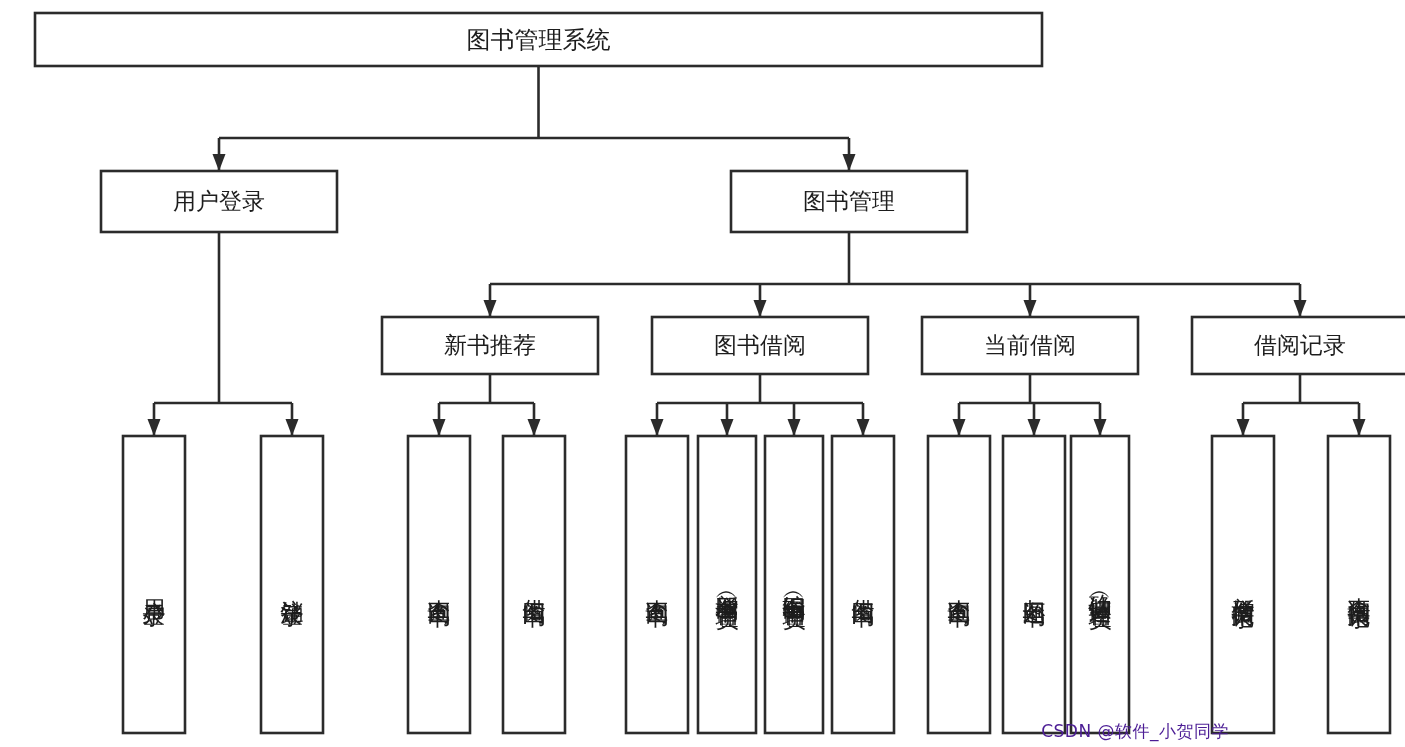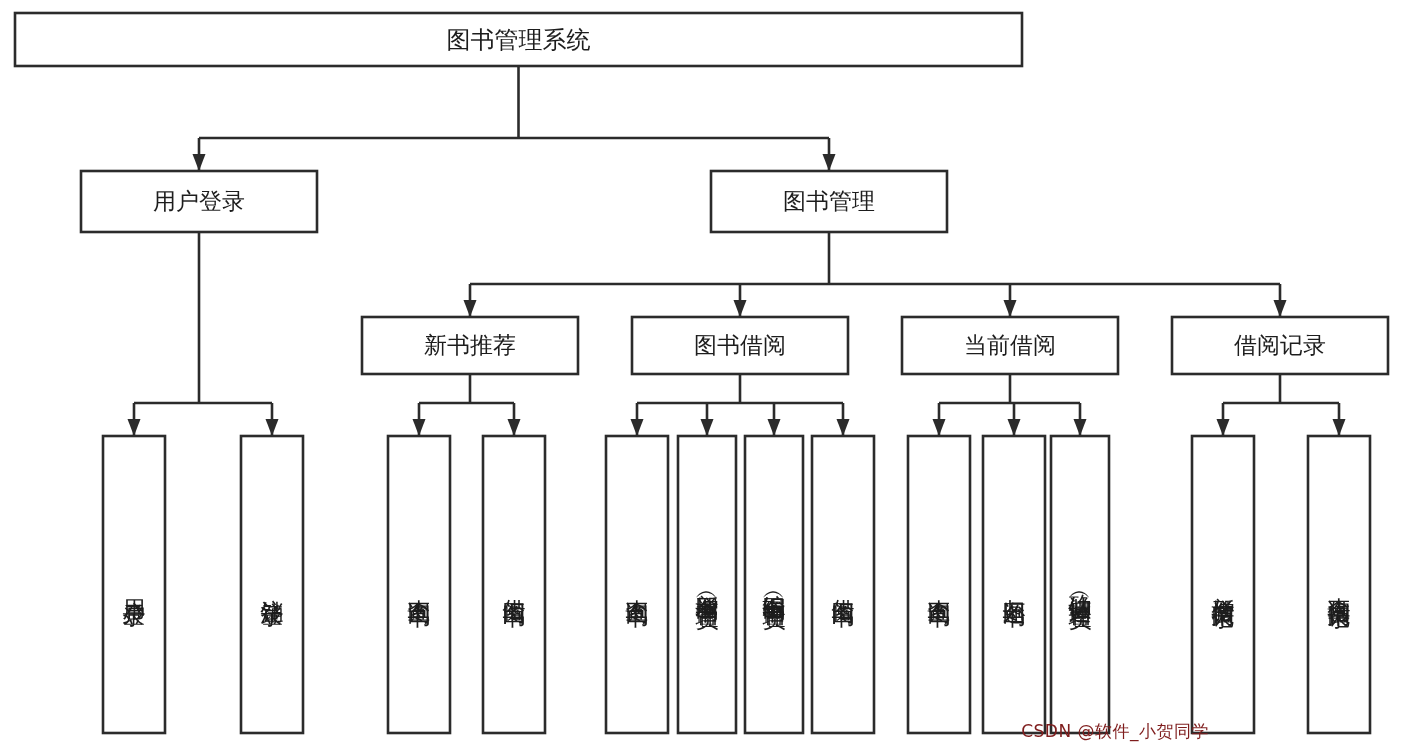--- a/index.html
+++ b/index.html
@@ -11,20 +11,21 @@
     width: 1405px;
     height: 747px;
     font-family: "DejaVu Sans", "Liberation Sans", sans-serif;
     overflow: hidden;
     position: relative;
   }
   #diagram-root {
     position: relative;
     width: 1217px;
     height: 747px;
+    margin-left: 20px;
   }
   svg.tree-canvas {
     position: absolute;
     top: 0;
     left: 0;
     width: 1405px;
     height: 747px;
   }
   .node-box {
     fill: #ffffff;
@@ -65,21 +66,21 @@
     text-align: center;
     white-space: nowrap;
     pointer-events: none;
   }
   .watermark {
     position: absolute;
     right: 8px;
     bottom: 4px;
     font-family: "DejaVu Sans", "Liberation Sans", sans-serif;
     font-size: 17px;
-    color: #7f1d1d;
+    color: #4c1d95;
     letter-spacing: 0.5px;
     white-space: nowrap;
   }
 </style>
 </head>
 <body>
 
 <div id="diagram-root">
 
   <svg class="tree-canvas" viewBox="0 0 1405 747">

